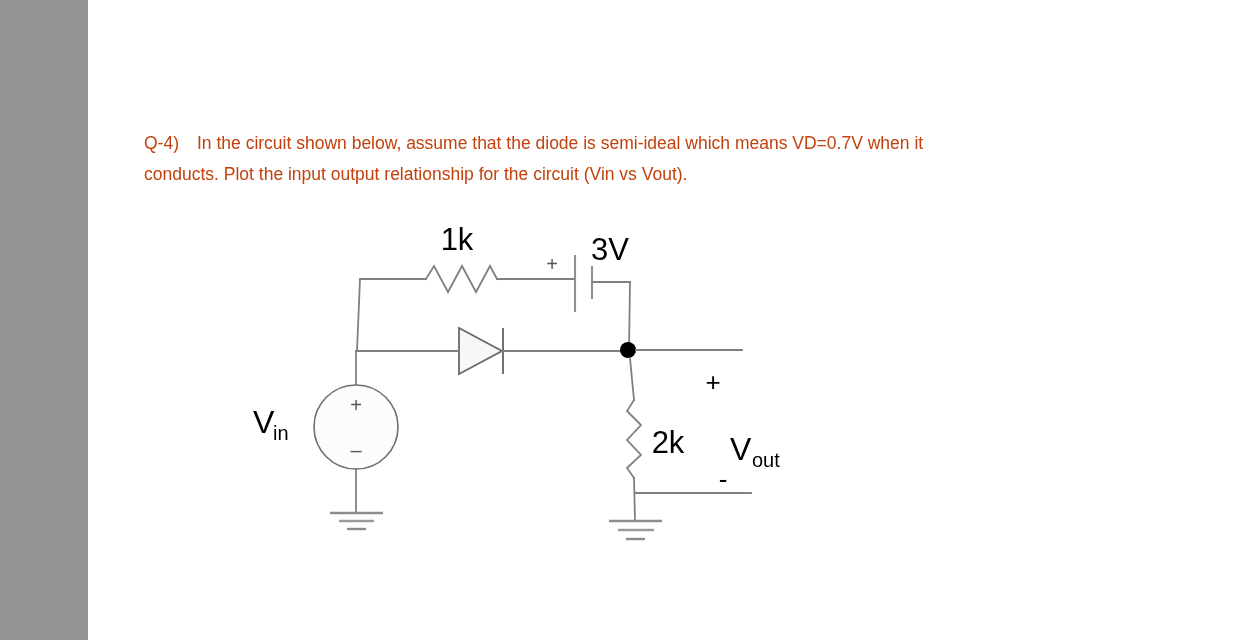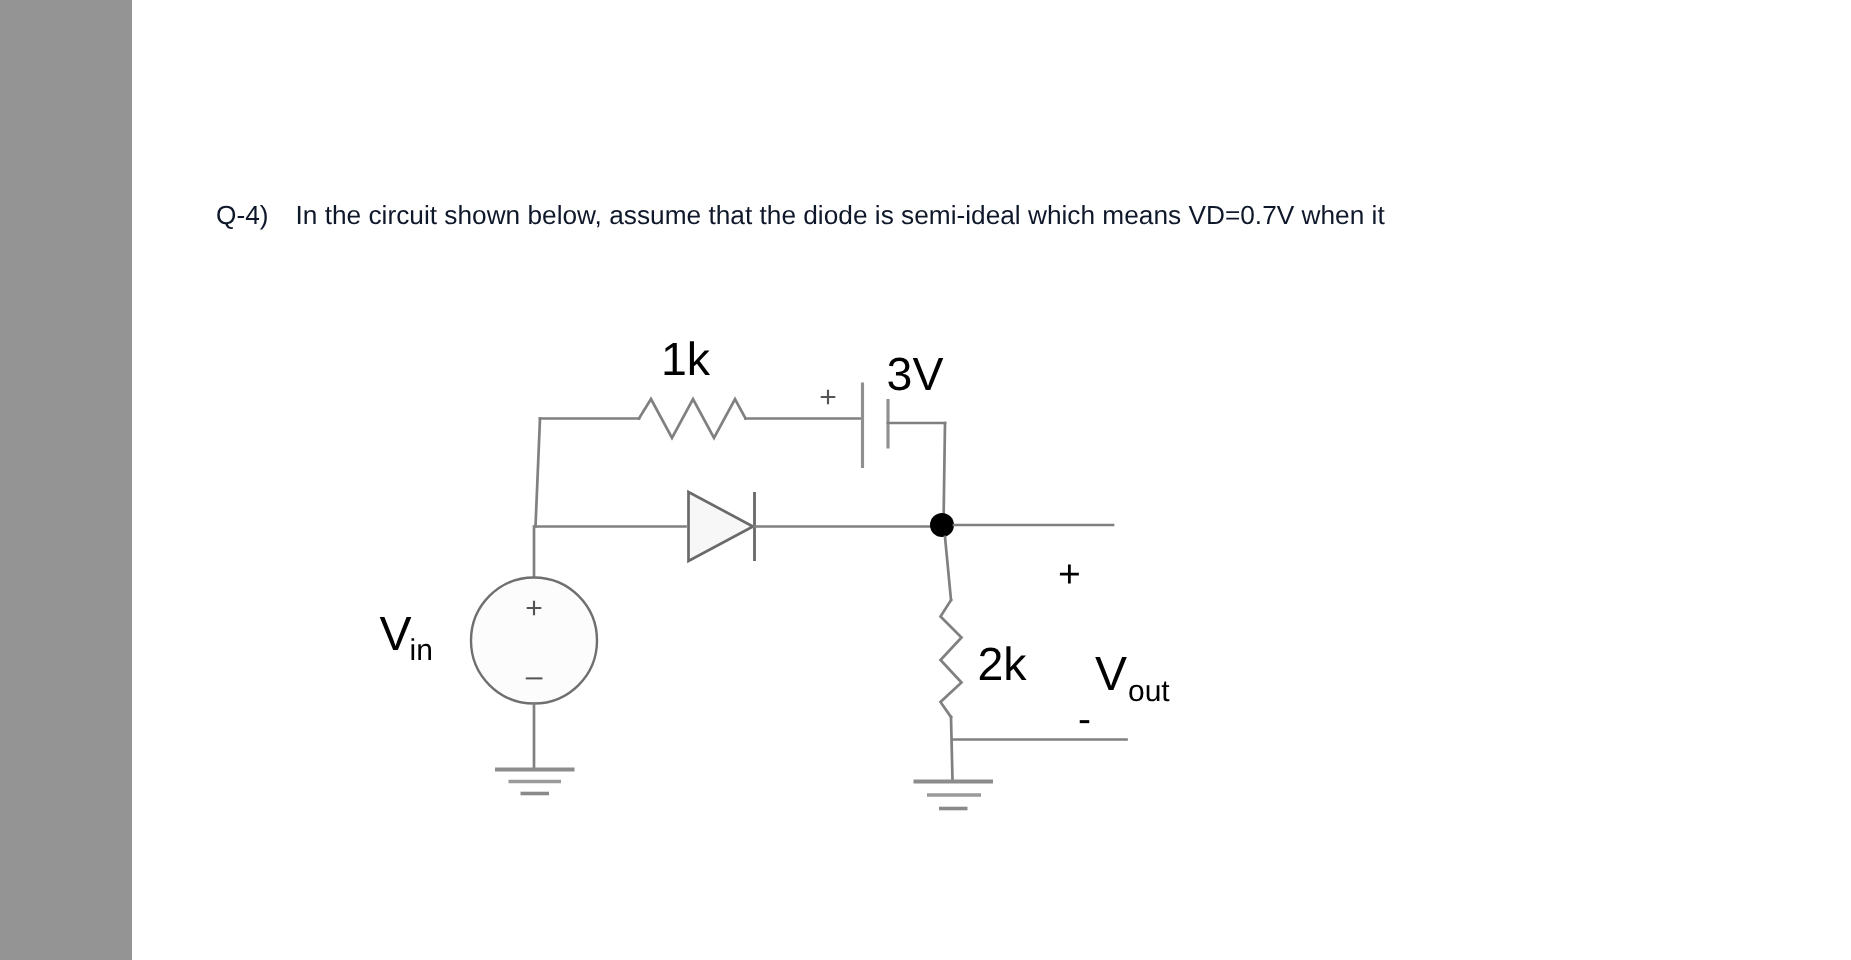--- a/index.html
+++ b/index.html
@@ -38,21 +38,21 @@
   #question-block {
     position: absolute;
     left: 144px;
     top: 128px;
     width: 918px;
   }
   .q-line {
     font-family: "Liberation Sans", sans-serif;
     font-size: 17.5px;
     line-height: 31px;
-    color: #0f172a;
+    color: #c2410c;
     white-space: pre;
     font-weight: 400;
   }
   #q-label {
     display: inline;
   }
   #circuit-wrap {
     position: absolute;
     left: 0;
     top: 0;
@@ -136,20 +136,21 @@
 <body>
 
 <div id="page">
 
   <div id="sidebar-strip"></div>
 
   <div id="slide-area"></div>
 
   <div id="question-block">
     <div class="q-line"><span id="q-label">Q-4)</span><span style="padding-left:18px">In the circuit shown below, assume that the diode is semi-ideal which means VD=0.7V when it</span></div>
+    <div class="q-line">conducts. Plot the input output relationship for the circuit (Vin vs Vout).</div>
   </div>
 
   <div id="circuit-wrap">
     <svg class="circuit" width="1234" height="640" viewBox="0 0 1234 640" xmlns="http://www.w3.org/2000/svg">
 
       <path class="wire" d="M 360 279 L 357 351"></path>
       <path class="wire" d="M 356 351 L 356 394"></path>
 
       <path class="wire" d="M 360 279 L 426 279"></path>
 

